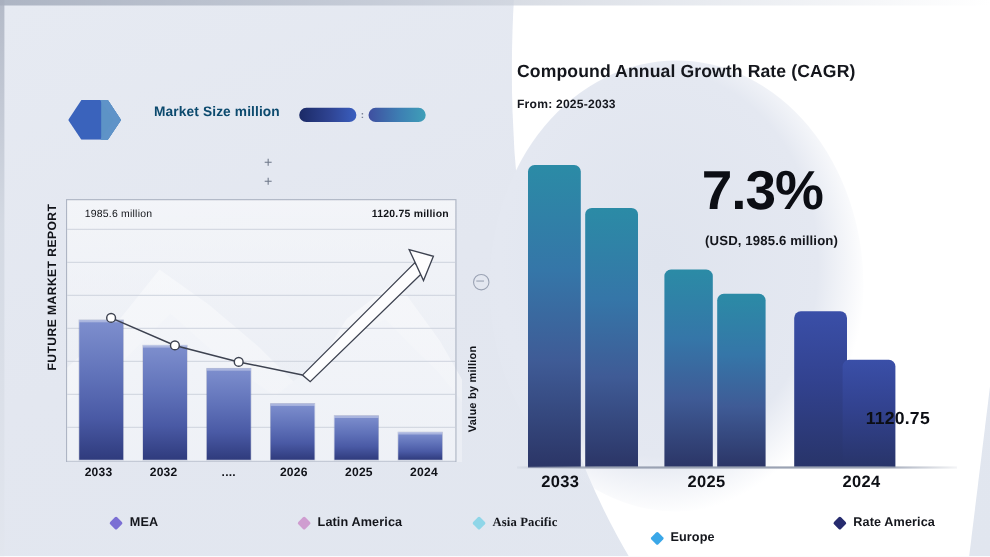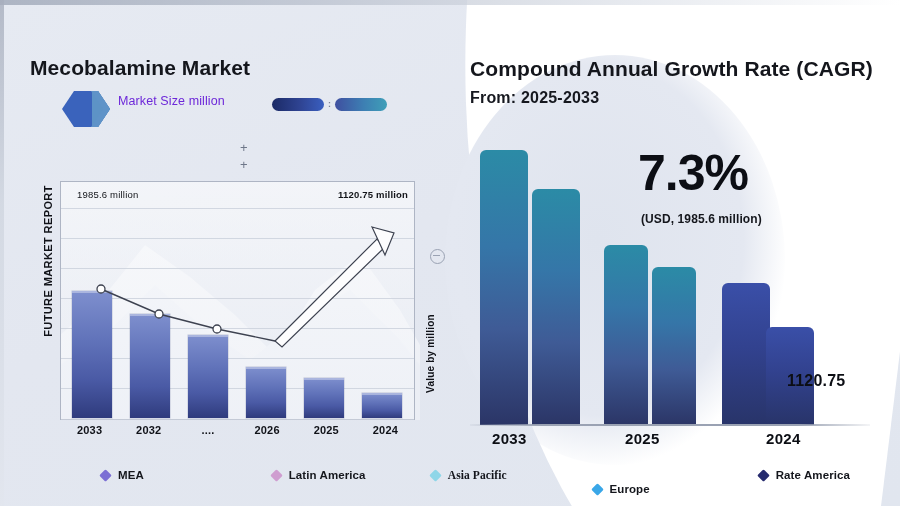--- a/index.html
+++ b/index.html
@@ -50,22 +50,22 @@
 
   
   .title-left{
     position:absolute;left:30px;top:56px;
     font-size:21px;font-weight:bold;color:#14161c;letter-spacing:.1px;
   }
   .logo-mark{
     position:absolute;left:62px;top:91px;width:60px;height:36px;
   }
   .logo-caption{
-    position:absolute;left:118px;top:94px;
-    font-size:12.5px;font-weight:normal;color:#6d28d9;letter-spacing:.1px;
+    position:absolute;left:140px;top:94px;
+    font-size:12.5px;font-weight:bold;color:#0c4a6e;letter-spacing:.1px;
   }
   .pill-group{position:absolute;left:272px;top:98px;display:flex;align-items:center;gap:4px;}
   .pill{width:52px;height:13px;border-radius:7px;}
   .pill.a{background:linear-gradient(90deg,#1b2a66 0%,#2f4493 55%,#3a5fc0 100%);}
   .pill.b{background:linear-gradient(90deg,#3f4fa0 0%,#3d7fb3 55%,#3f9fb8 100%);}
   .pill-colon{font-size:9px;color:#7b8296;font-weight:bold;line-height:1;}
 
   .plus-1{position:absolute;left:240px;top:140px;font-size:13px;color:#6e7789;}
   .plus-2{position:absolute;left:240px;top:157px;font-size:13px;color:#6e7789;}
 
@@ -115,24 +115,24 @@
   .line-svg{position:absolute;left:60px;top:181px;width:355px;height:239px;overflow:visible;}
 
   .xlabels-left{position:absolute;left:60px;top:424px;width:355px;display:flex;}
   .xlabels-left span{
     flex:1;text-align:center;font-size:11px;font-weight:bold;color:#101218;letter-spacing:.2px;
   }
 
   
   .title-right{
     position:absolute;left:470px;top:57px;
-    font-size:21px;font-weight:bold;color:#14161c;letter-spacing:.1px;white-space:nowrap;
+    font-size:16px;font-weight:bold;color:#14161c;letter-spacing:.1px;white-space:nowrap;
   }
   .subtitle-right{
-    position:absolute;left:470px;top:89px;font-size:16px;font-weight:bold;color:#16181f;letter-spacing:.2px;
+    position:absolute;left:470px;top:89px;font-size:11px;font-weight:bold;color:#16181f;letter-spacing:.2px;
   }
   .cagr-value{
     position:absolute;left:638px;top:144px;font-size:50px;font-weight:bold;color:#0c0e14;letter-spacing:-1px;
   }
   .cagr-sub{
     position:absolute;left:641px;top:212px;font-size:12px;font-weight:bold;color:#14161c;letter-spacing:.1px;
   }
   .tick-mark{
     position:absolute;left:605px;top:272px;width:34px;height:16px;
     border-left:1.5px solid #8d94a6;border-bottom:1.5px solid #8d94a6;
@@ -169,21 +169,20 @@
 
 <div class="stage">
 
   <div class="bg-panel"></div>
   <div class="bg-swoosh"></div>
   <div class="bg-swoosh2"></div>
   <div class="bg-oval"></div>
   <div class="bg-top-edge"></div>
   <div class="bg-left-edge"></div>
 
-  <div class="title-left">Mecobalamine Market</div>
 
   <div class="logo-mark">
     <svg width="60" height="36" viewBox="0 0 60 36">
       <path d="M12 0 H36 L48 18 L36 36 H12 L0 18 Z" fill="#3a63bc"></path>
       <path d="M30 0 H36 L48 18 L36 36 H30 L42 18 Z" fill="#5d93c6"></path>
       <path d="M30 0 H36 L48 18 L36 36 H30 Z" fill="#5d93c6"></path>
       <path d="M29 0 H36 L48 18 L36 36 H29 L41 18 Z" fill="#5f93c8"></path>
     </svg>
   </div>
   <div class="logo-caption">Market Size million</div>

